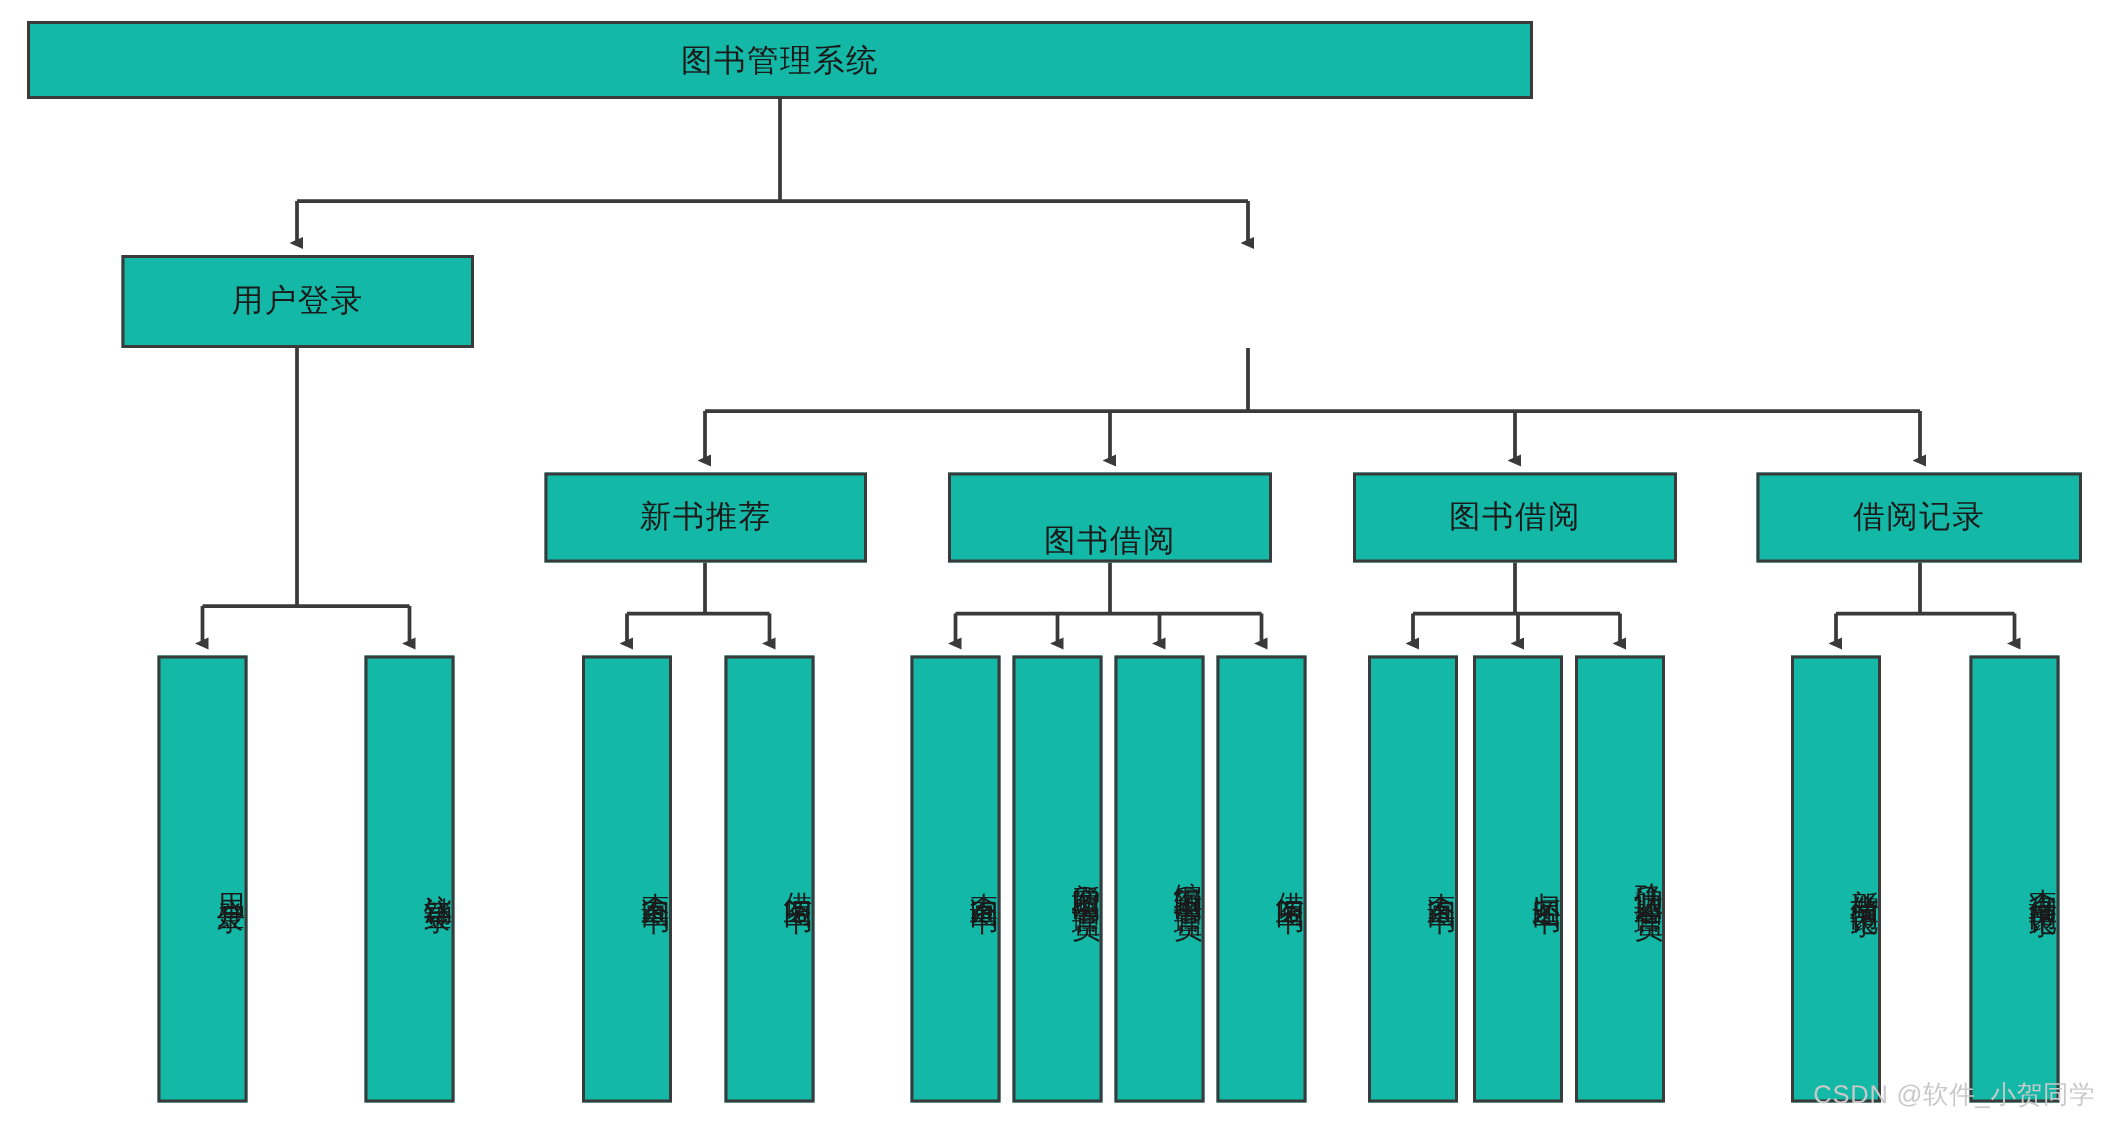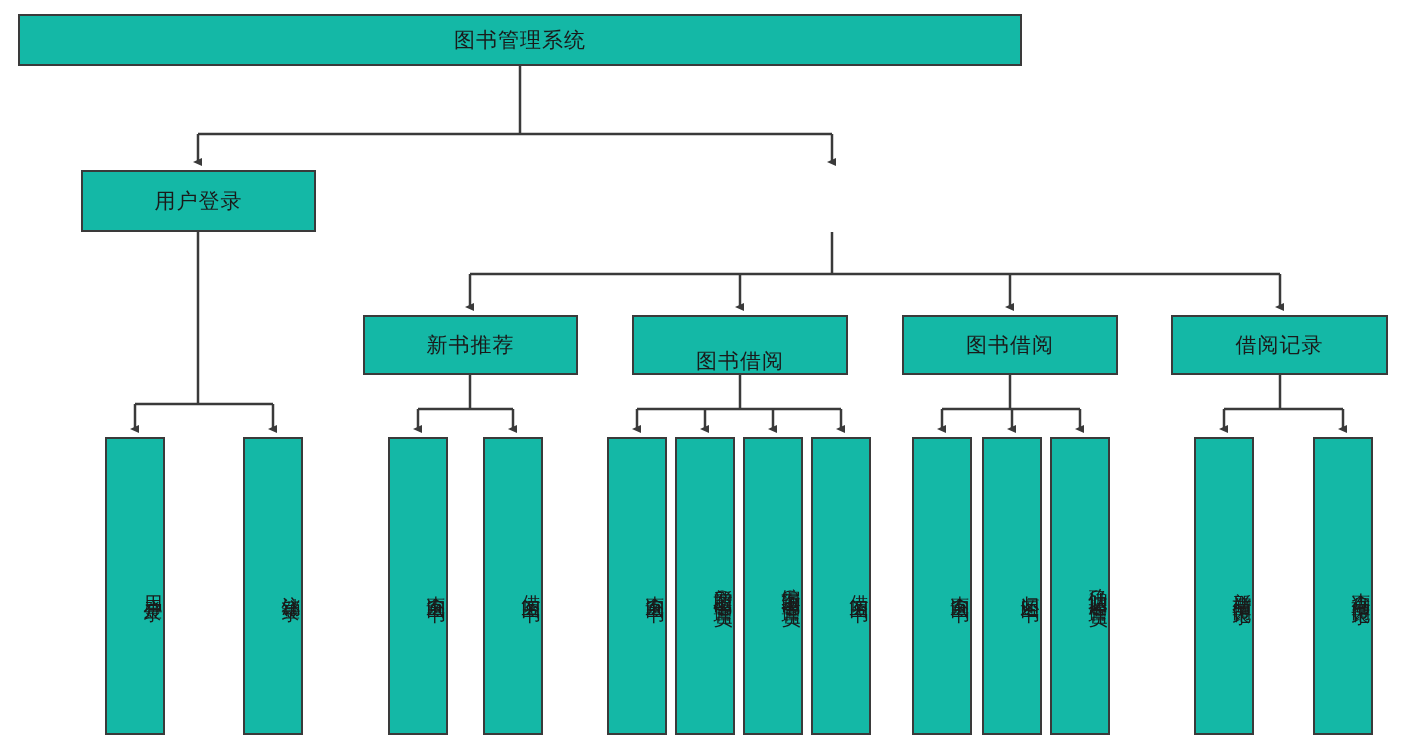--- a/index.html
+++ b/index.html
@@ -184,14 +184,15 @@
     <span class="vtext">确认归还（管理员）</span>
   </div>
 
   <div class="node node-v" style="left:1194px; top:437px; width:60px; height:298px;">
     <span class="vtext">新增借阅记录</span>
   </div>
   <div class="node node-v" style="left:1313px; top:437px; width:60px; height:298px;">
     <span class="vtext">查询借阅记录</span>
   </div>
 
+  <div id="watermark">CSDN @软件_小贺同学</div>
 
 </div>
 
 </body></html>

